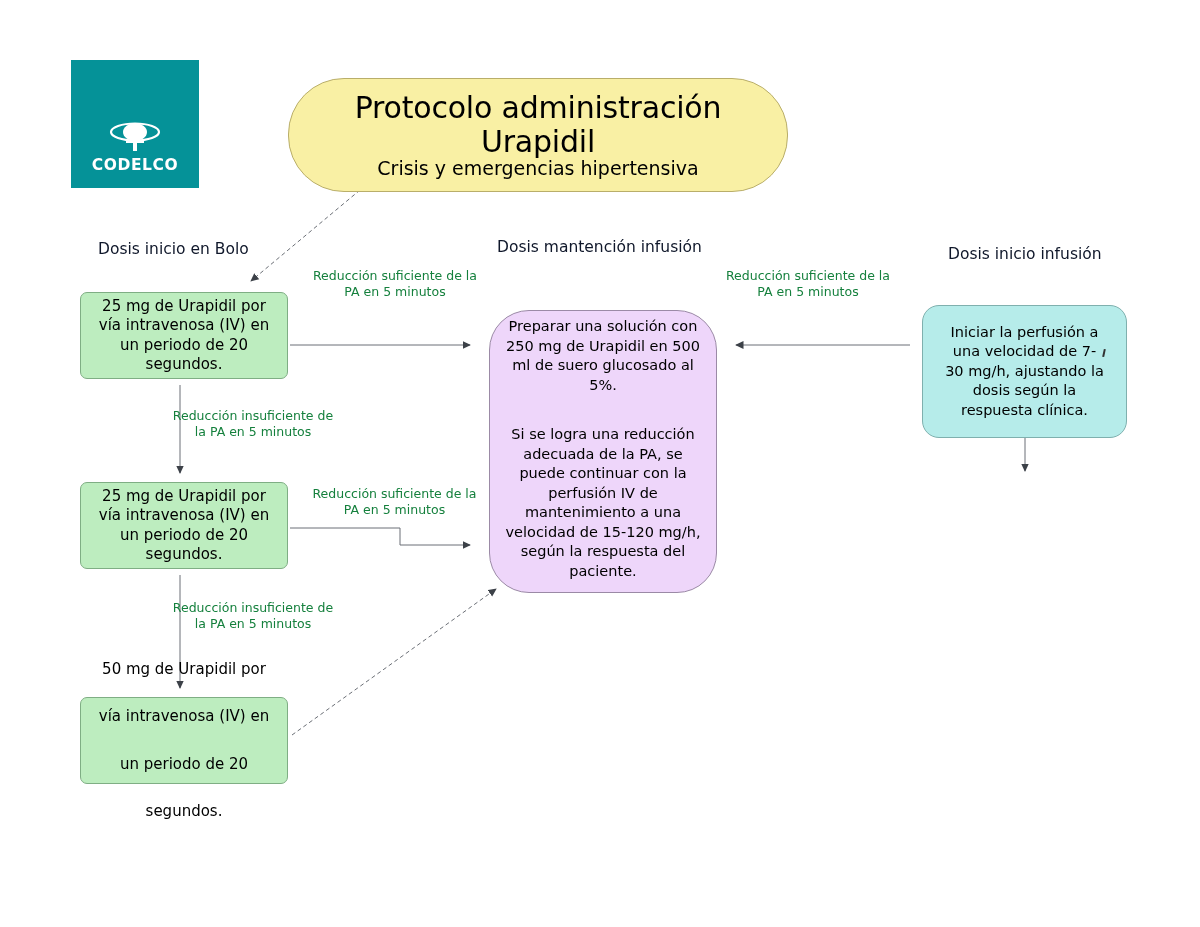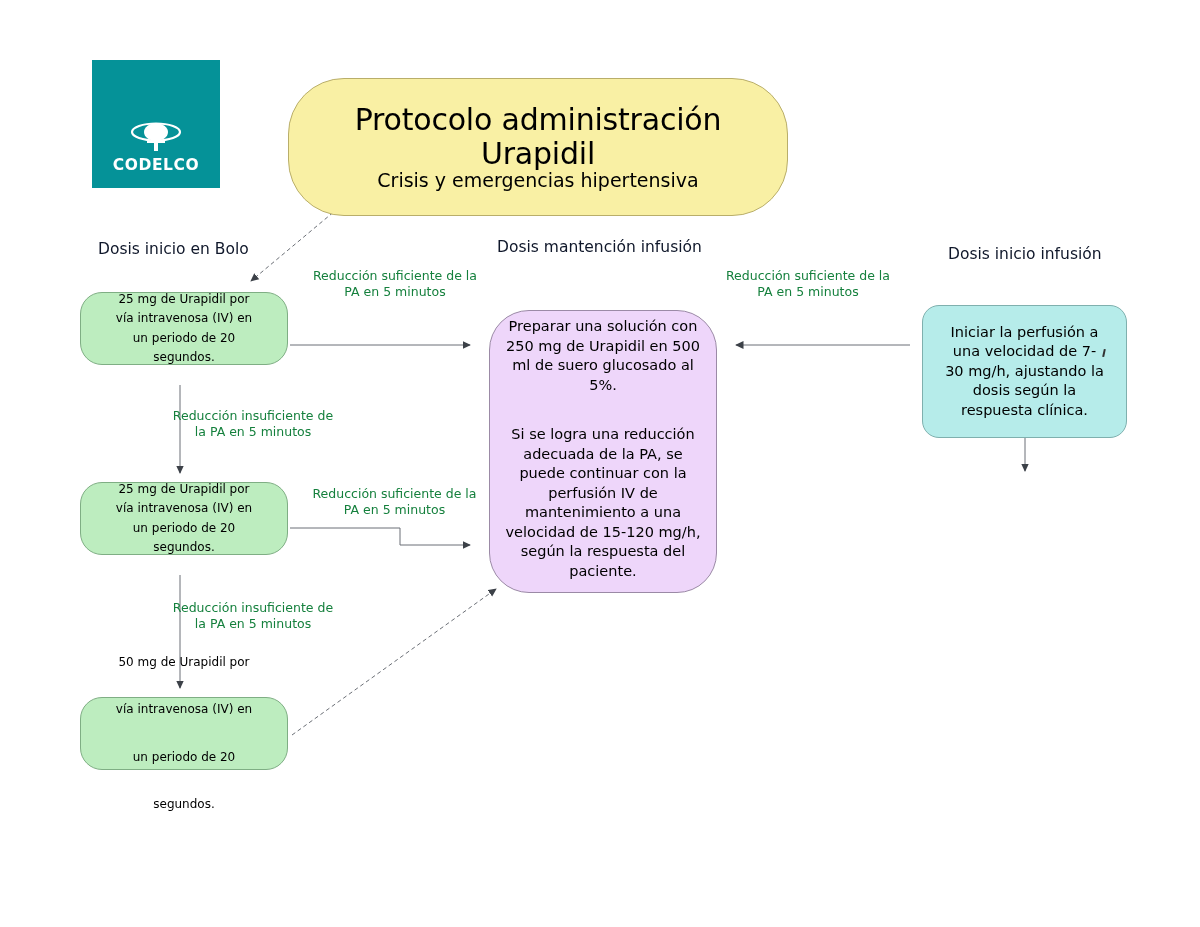--- a/index.html
+++ b/index.html
@@ -25,21 +25,21 @@
     position: absolute;
     left: 0; top: 0;
     width: 1200px;
     height: 927px;
     pointer-events: none;
   }
 
   
   .logo {
     position: absolute;
-    left: 92px;
+    left: 71px;
     top: 60px;
     width: 128px;
     height: 128px;
     background: #059298;
     display: flex;
     flex-direction: column;
     align-items: center;
     justify-content: flex-end;
     padding-bottom: 14px;
     box-sizing: border-box;
@@ -67,21 +67,21 @@
     justify-content: center;
     text-align: center;
     border: 1px solid #9aa0a6;
   }
 
   
   .title-node {
     left: 288px;
     top: 78px;
     width: 500px;
-    height: 138px;
+    height: 114px;
     background: #f9f0a4;
     border-radius: 56px;
     border: 1px solid #b9ae6a;
     padding: 6px 30px 8px 30px;
   }
   .title-main {
     font-size: 30px;
     line-height: 34px;
     font-family: "DejaVu Sans", sans-serif;
     letter-spacing: -0.2px;
@@ -98,25 +98,25 @@
     font-size: 15.5px;
     line-height: 19px;
     color: #0f172a;
     white-space: nowrap;
     font-family: "DejaVu Sans", sans-serif;
   }
 
   
   .green-node {
     width: 208px;
-    height: 73px;
+    height: 87px;
     background: #bdedbf;
-    border-radius: 22px;
+    border-radius: 7px;
     border: 1px solid #7fae84;
-    font-size: 12px;
+    font-size: 15px;
     line-height: 19.5px;
     padding: 4px 10px;
     font-family: "DejaVu Sans", sans-serif;
   }
   #node-bolus-1 { left: 80px; top: 292px; }
   #node-bolus-2 { left: 80px; top: 482px; }
   #node-bolus-3 { left: 80px; top: 697px; gap: 28px; }
 
   
   .purple-node {

